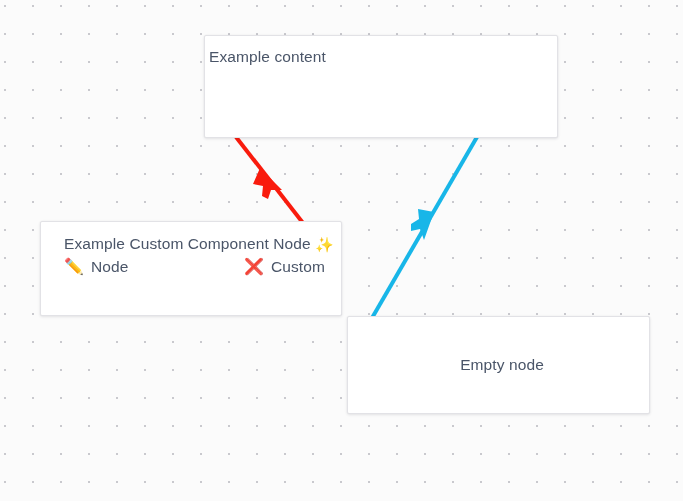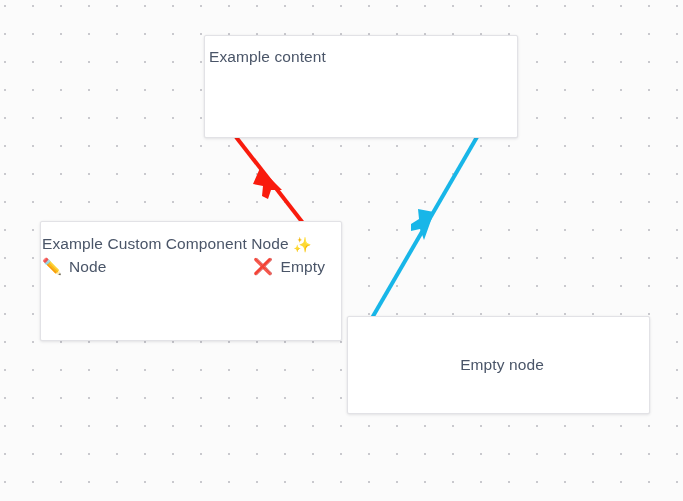--- a/index.html
+++ b/index.html
@@ -45,38 +45,38 @@
     border: 1px solid #e2e2e6;
     border-radius: 2px;
     box-shadow: 0 1px 3px rgba(20,20,40,0.10), 0 0 0 0.5px rgba(20,20,40,0.02);
     z-index: 3;
   }
 
   
   #node-example-content {
     left: 204px;
     top: 35px;
-    width: 314px;
+    width: 354px;
     height: 103px;
     padding: 11px 0 0 4px;
   }
   #node-example-content .node-text {
     font-size: 15.5px;
     color: #4a5568;
     line-height: 20px;
     letter-spacing: 0.1px;
   }
 
   
   #node-custom-component {
     left: 40px;
     top: 221px;
     width: 302px;
-    height: 120px;
-    padding: 9px 6px 0 1px;
+    height: 95px;
+    padding: 9px 6px 0 23px;
   }
   #node-custom-component .node-title {
     font-size: 15.5px;
     color: #4a5568;
     line-height: 26px;
     letter-spacing: 0.1px;
     margin: 0;
     font-weight: 400;
   }
   .emoji {
@@ -153,21 +153,21 @@
       <span>Example Custom Component Node</span>
       <span class="emoji">✨</span>
     </div>
     <div class="node-actions">
       <button class="action-btn" type="button">
         <span class="emoji">✏️</span>
         <span>Node</span>
       </button>
       <button class="action-btn" type="button">
         <span class="emoji">❌</span>
-        <span>Empty</span>
+        <span>Custom</span>
       </button>
     </div>
   </div>
 
   <div class="node" id="node-empty">
     <div class="node-text">Empty node</div>
   </div>
 
 </div>
 

